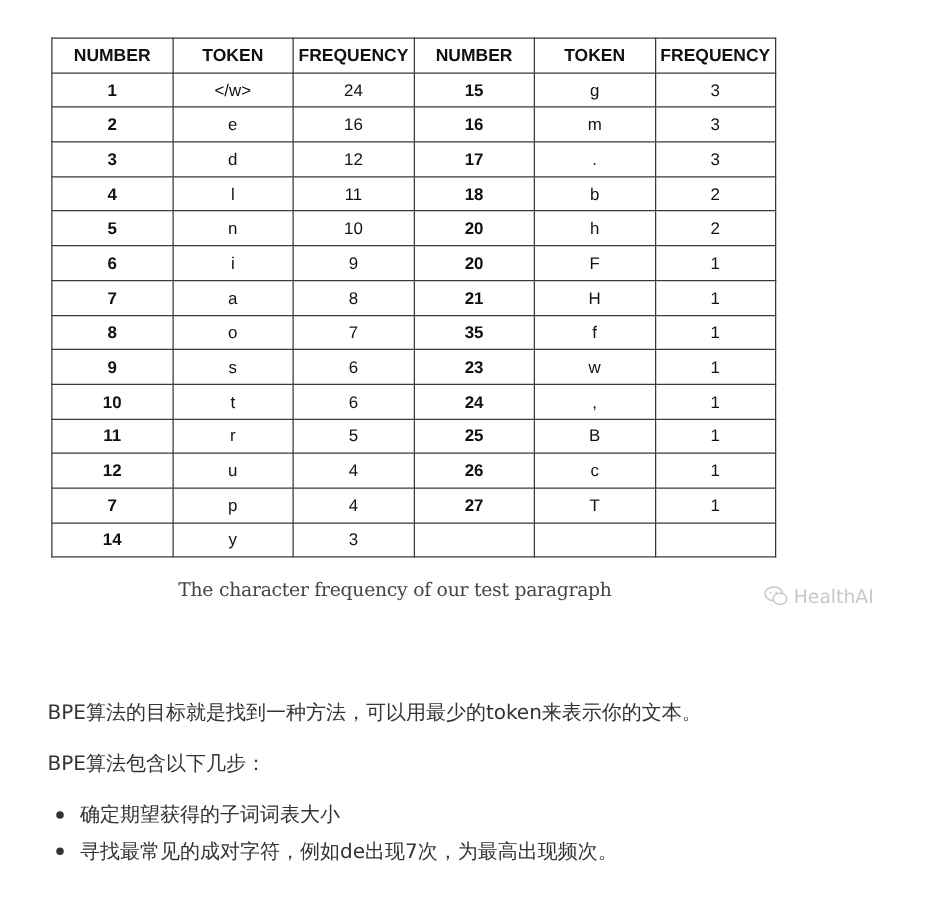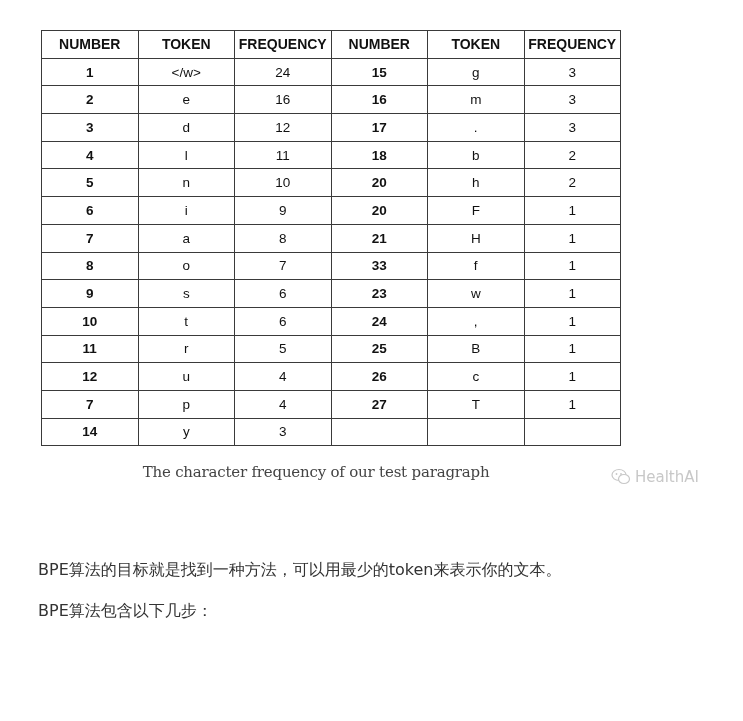--- a/index.html
+++ b/index.html
@@ -108,21 +108,21 @@
         <td class="tok">a</td>
         <td class="freq">8</td>
         <td class="num">21</td>
         <td class="tok">H</td>
         <td class="freq">1</td>
       </tr>
       <tr>
         <td class="num">8</td>
         <td class="tok">o</td>
         <td class="freq">7</td>
-        <td class="num">33</td>
+        <td class="num">35</td>
         <td class="tok">f</td>
         <td class="freq">1</td>
       </tr>
       <tr>
         <td class="num">9</td>
         <td class="tok">s</td>
         <td class="freq">6</td>
         <td class="num">23</td>
         <td class="tok">w</td>
         <td class="freq">1</td>
@@ -179,14 +179,16 @@
     <circle cx="5.5" cy="6" r="0.9" fill="#c8c8c8"></circle>
     <circle cx="10" cy="6" r="0.9" fill="#c8c8c8"></circle>
   </svg>
   <span>HealthAI</span>
 </div>
 
 <div class="body-text">
   <p>BPE算法的目标就是找到一种方法，可以用最少的token来表示你的文本。</p>
   <p>BPE算法包含以下几步：</p>
   <ul>
+    <li>确定期望获得的子词词表大小</li>
+    <li>寻找最常见的成对字符，例如de出现7次，为最高出现频次。</li>
   </ul>
 </div>
 
 </body></html>

